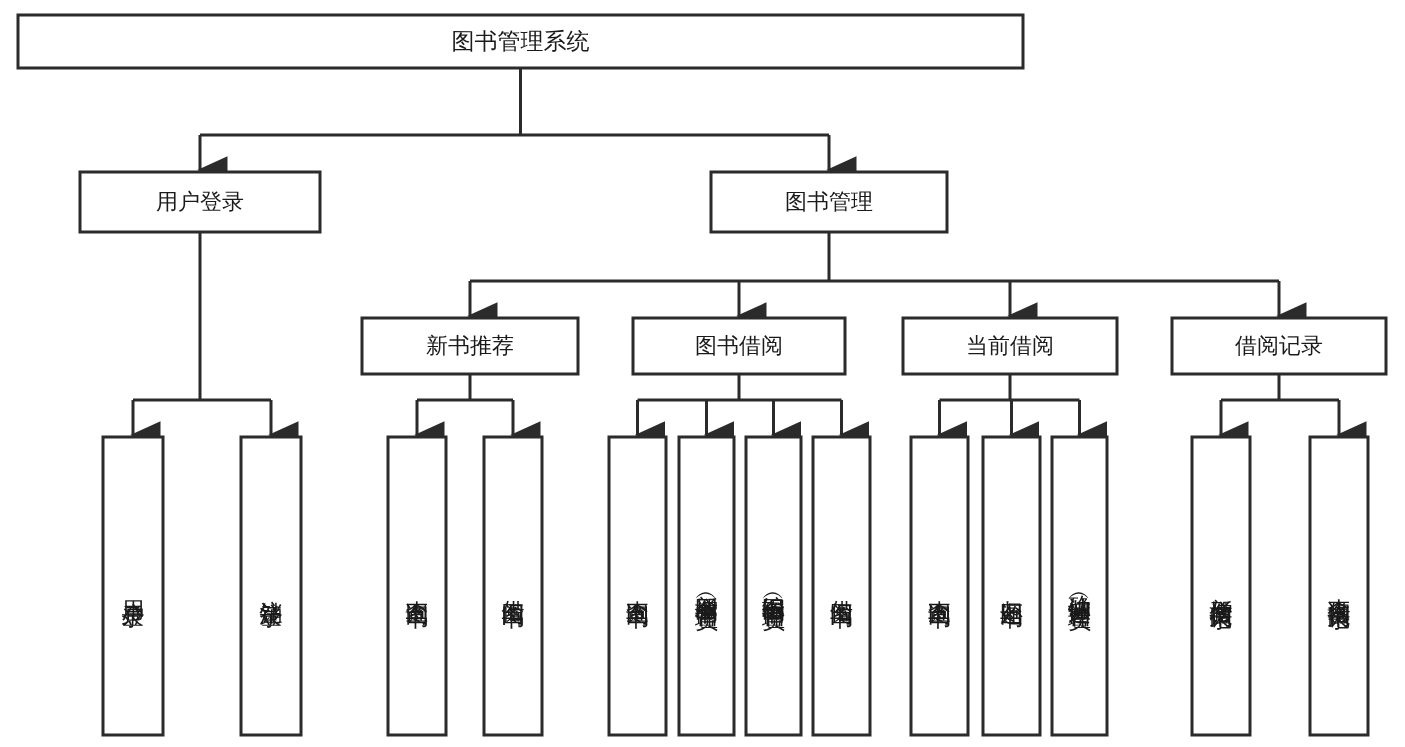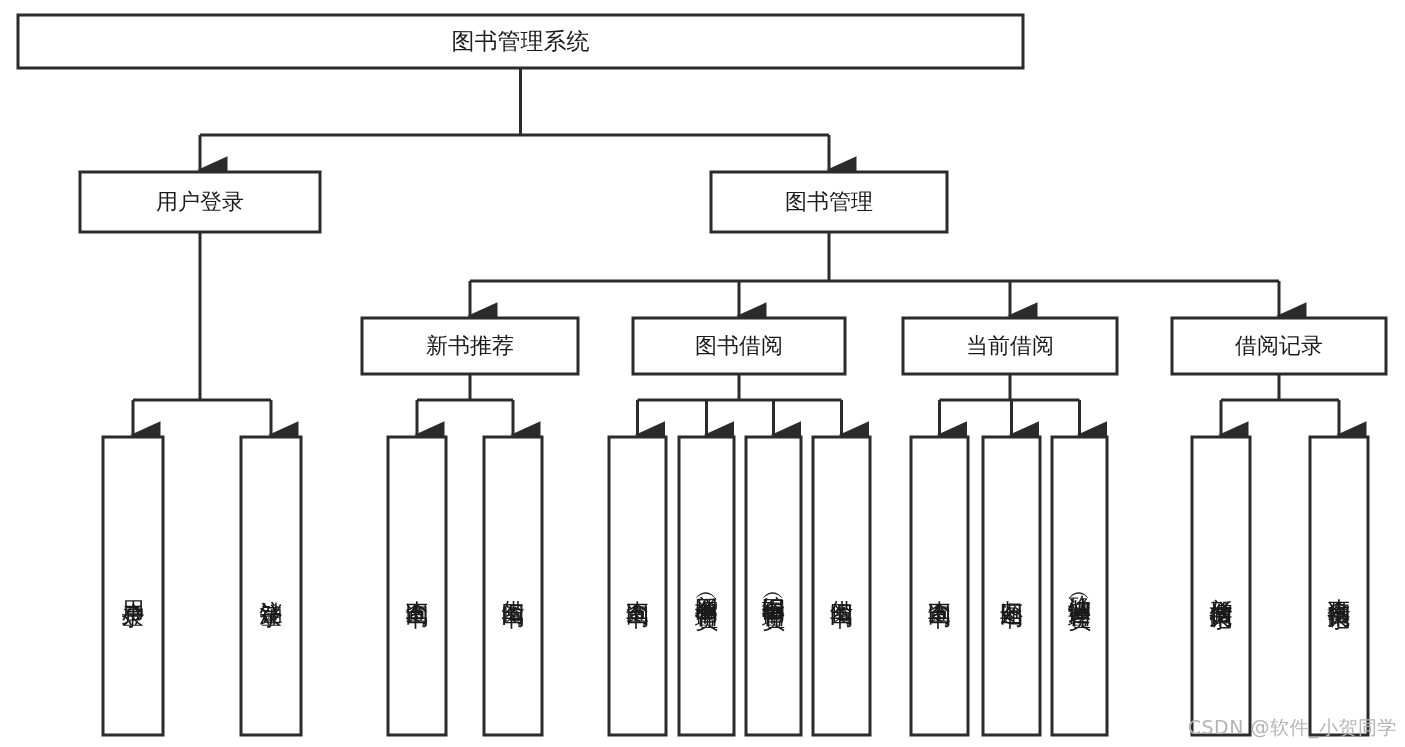--- a/index.html
+++ b/index.html
@@ -204,14 +204,13 @@
       <div class="leaf-label-wrap" style="left: 679px; top: 437px; width: 55px; height: 298px;">新增图书（管理员）</div>
       <div class="leaf-label-wrap" style="left: 746px; top: 437px; width: 55px; height: 298px;">编辑图书（管理员）</div>
       <div class="leaf-label-wrap" style="left: 813px; top: 437px; width: 57px; height: 298px;">借阅图书</div>
       <div class="leaf-label-wrap" style="left: 911px; top: 437px; width: 57px; height: 298px;">查询图书</div>
       <div class="leaf-label-wrap" style="left: 983px; top: 437px; width: 57px; height: 298px;">归还图书</div>
       <div class="leaf-label-wrap" style="left: 1052px; top: 437px; width: 55px; height: 298px;">确认归还（管理员）</div>
       <div class="leaf-label-wrap" style="left: 1192px; top: 437px; width: 58px; height: 298px;">新增借阅记录</div>
       <div class="leaf-label-wrap" style="left: 1310px; top: 437px; width: 58px; height: 298px;">查询借阅记录</div>
     </div>
 
-  <div class="watermark">CSDN @软件_小贺同学</div>
 </div>
 
 </body></html>

